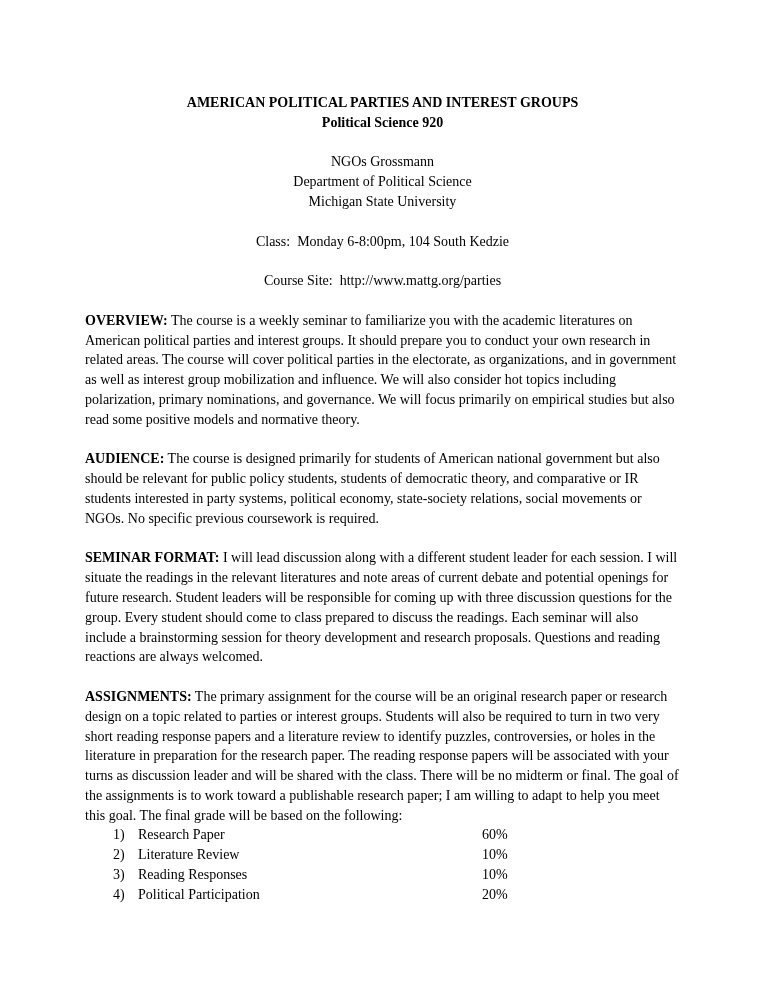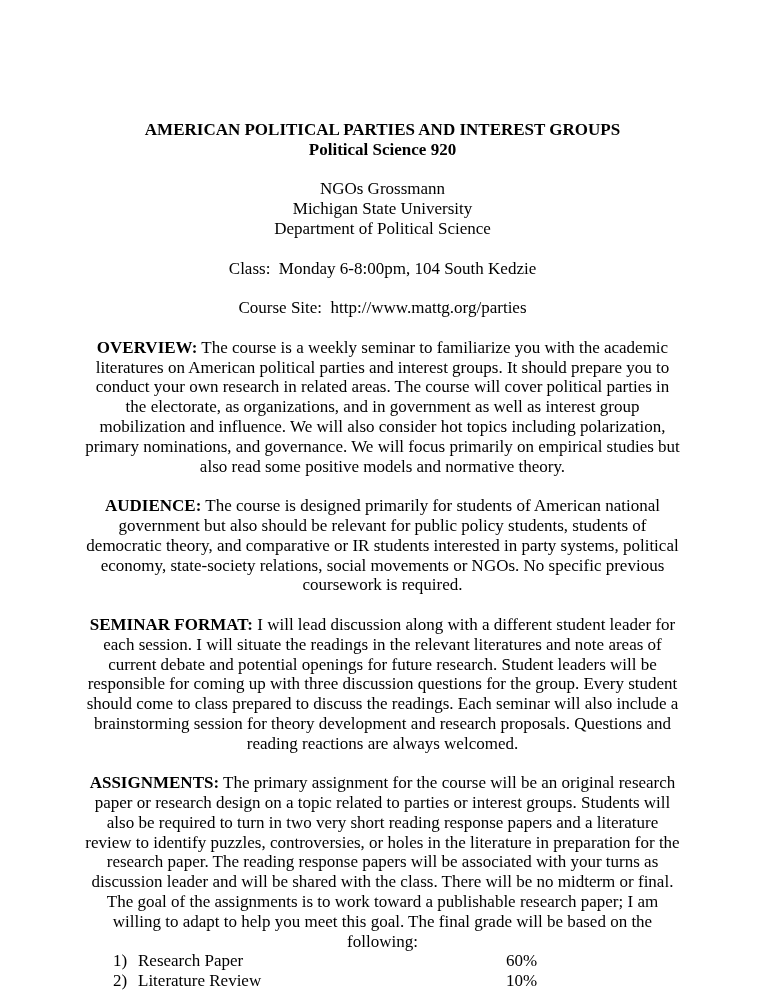--- a/index.html
+++ b/index.html
@@ -5,65 +5,65 @@
   html, body {
     margin: 0;
     padding: 0;
     background: #ffffff;
   }
   .page {
     width: 768px;
     height: 994px;
     background: #ffffff;
     box-sizing: border-box;
-    padding: 120px 88px 40px 85px;
+    padding: 93px 88px 40px 85px;
     font-family: "Liberation Serif", "DejaVu Serif", serif;
-    font-size: 17px;
+    font-size: 14px;
     line-height: 19.8px;
     color: #000000;
     overflow: hidden;
   }
   .centered { text-align: center; white-space: pre-wrap; }
   .bold { font-weight: bold; }
   .block-gap { height: 19.8px; }
   .para {
-    text-align: center;
+    text-align: left;
     white-space: normal;
     margin: 0;
   }
   .para .lead { font-weight: bold; }
   .grade-row {
     position: relative;
     padding-left: 53px;
     height: 19.8px;
   }
   .grade-num {
     position: absolute;
     left: 28px;
     top: 0;
   }
   .grade-pct {
     position: absolute;
-    left: 421px;
+    left: 397px;
     top: 0;
   }
 </style>
 </head>
 <body>
 
 <div class="page">
 
   <div class="centered bold">AMERICAN POLITICAL PARTIES AND INTEREST GROUPS</div>
   <div class="centered bold">Political Science 920</div>
 
   <div class="block-gap"></div>
 
   <div class="centered">NGOs Grossmann</div>
+  <div class="centered">Department of Political Science</div>
   <div class="centered">Michigan State University</div>
-  <div class="centered">Department of Political Science</div>
 
   <div class="block-gap"></div>
 
   <div class="centered">Class:  Monday 6-8:00pm, 104 South Kedzie</div>
 
   <div class="block-gap"></div>
 
   <div class="centered">Course Site:  http://www.mattg.org/parties</div>
 
   <div class="block-gap"></div>

